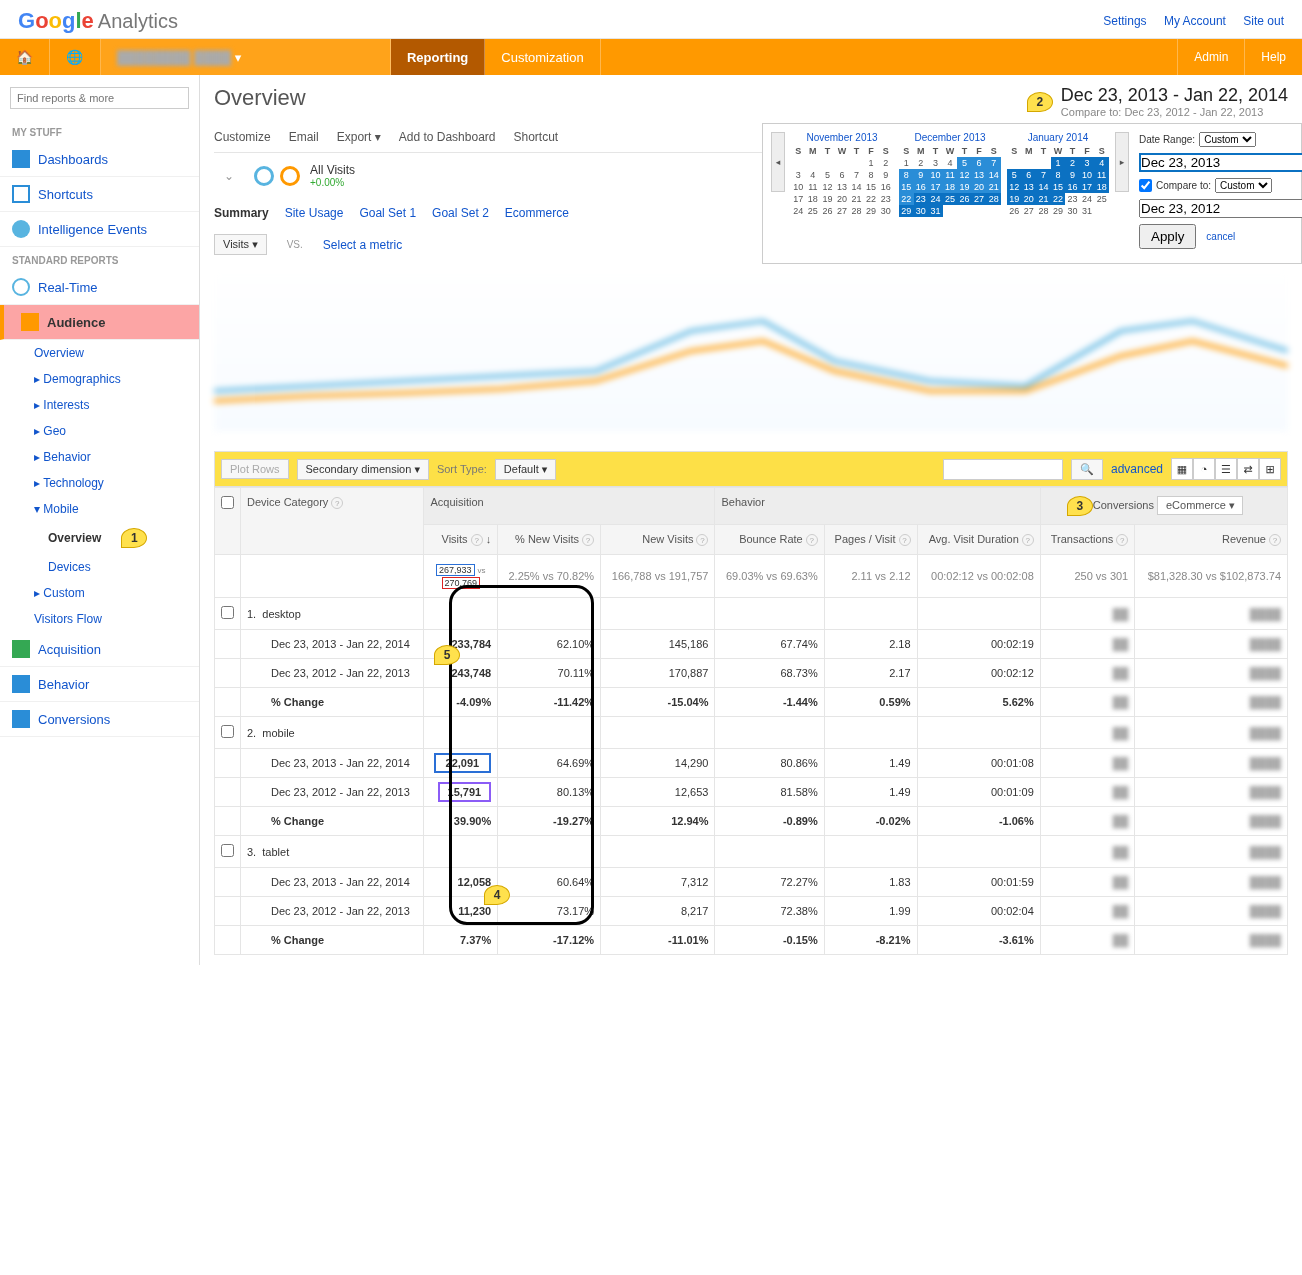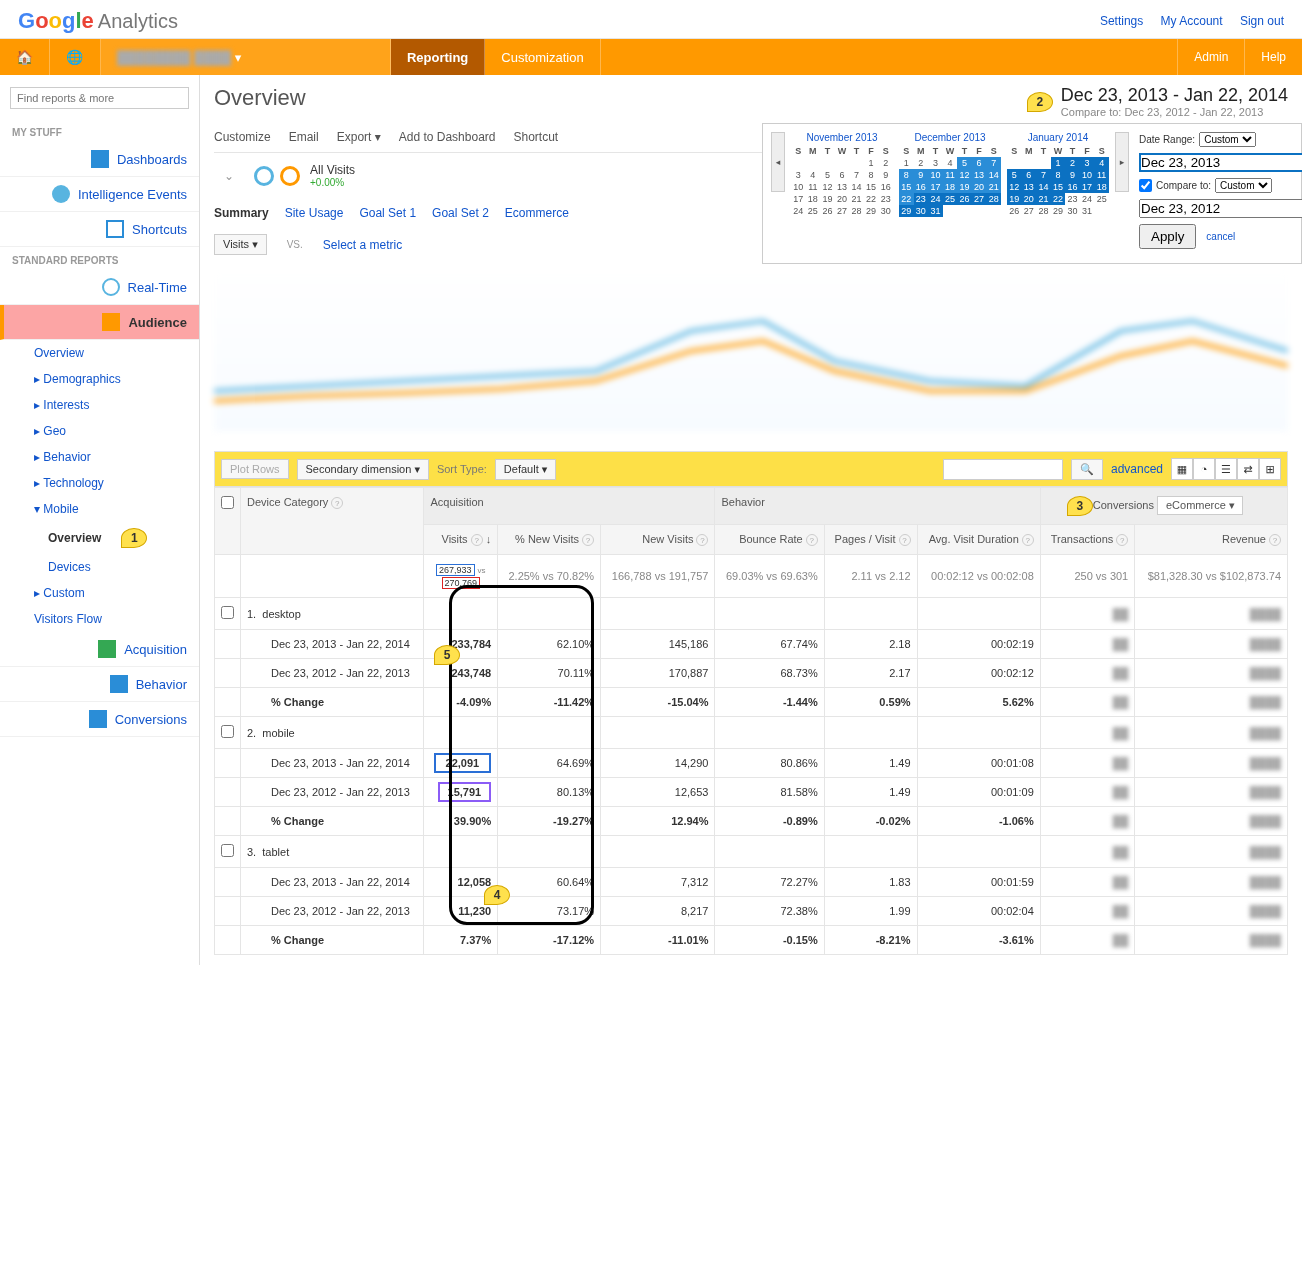--- a/index.html
+++ b/index.html
@@ -17,21 +17,21 @@
 .orange-bar .ob-item.globe::before { content: "🌐"; font-size: 14px; }
 .orange-bar .ob-item.account { flex: 0 0 290px; background: rgba(255,255,255,.1); }
 .orange-bar .ob-item.reporting { background: #b35900; font-weight: bold; }
 .orange-bar .ob-spacer { flex: 1; }
 .orange-bar .ob-right { display: flex; align-items: center; padding: 0 16px; border-left: 1px solid rgba(255,255,255,.3); cursor: pointer; }
 .main { display: flex; }
 .sidebar { width: 200px; border-right: 1px solid #ddd; padding-top: 8px; background: #fff; }
 .side-search { margin: 4px 10px 10px; }
 .side-search input { width: 100%; padding: 4px 6px; border: 1px solid #ccc; font-size: 11px; }
 .side-section { font-size: 10px; color: #999; padding: 8px 12px 4px; font-weight: bold; }
-.side-item { display: flex; align-items: center; padding: 8px 12px; cursor: pointer; border-bottom: 1px solid #f0f0f0; font-size: 13px; color: #1155cc; justify-content: flex-end; }
+.side-item { display: flex; align-items: center; padding: 8px 12px; cursor: pointer; border-bottom: 1px solid #f0f0f0; font-size: 13px; color: #1155cc; }
 .side-item .icon { width: 18px; height: 18px; margin-right: 8px; display: inline-block; }
 .side-item.audience { background: #fca5a5; border-left: 4px solid #ff9900; padding-left: 17px; font-weight: bold; color: #333; }
 .side-sub { padding: 6px 12px 6px 34px; font-size: 12px; color: #1155cc; cursor: pointer; }
 .side-sub.active { font-weight: bold; color: #333; display: flex; align-items: center; }
 .annot { background: #ffe14d; border: 1px solid #d4a700; border-radius: 50% 50% 50% 0; width: 26px; height: 20px; display: inline-flex; align-items: center; justify-content: center; font-weight: bold; font-size: 12px; color: #333; margin-left: 20px; }
 .content { flex: 1; padding: 10px 14px; position: relative; }
 .ov-head { display: flex; justify-content: space-between; align-items: flex-start; }
 .ov-title { font-size: 22px; color: #555; }
 .date-range { text-align: left; font-size: 14px; }
 .date-range .primary { font-size: 18px; color: #222; }
@@ -98,21 +98,21 @@
 </head>
 <body>
 
 <div class="header-top">
   <div class="logo">
     <span class="g1">G</span><span class="g2">o</span><span class="g3">o</span><span class="g4">g</span><span class="g5">l</span><span class="g6">e</span><span class="ana">Analytics</span>
   </div>
   <div class="top-links">
     <a>Settings</a>
     <a>My Account</a>
-    <a>Sign out</a>
+    <a>Site out</a>
   </div>
 </div>
 
 <div class="orange-bar">
   <div class="ob-item home"></div>
   <div class="ob-item globe"></div>
   <div class="ob-item account"><span class="blur">████████ ████</span> &nbsp;▾</div>
   <div class="ob-item reporting">Reporting</div>
   <div class="ob-item">Customization</div>
   <div class="ob-spacer"></div>
@@ -122,26 +122,26 @@
 
 <div class="main">
   <div class="sidebar">
     <div class="side-search"><input placeholder="Find reports &amp; more" style=""></div>
     <div class="side-section">MY STUFF</div>
     <div class="side-item">
         <span class="icon dash"></span>
         <span>Dashboards</span>
       </div>
     <div class="side-item">
+        <span class="icon shortcut"></span>
+        <span>Shortcuts</span>
+      </div>
+    <div class="side-item">
         <span class="icon bulb"></span>
         <span>Intelligence Events</span>
-      </div>
-    <div class="side-item">
-        <span class="icon shortcut"></span>
-        <span>Shortcuts</span>
       </div>
     <div class="side-section">STANDARD REPORTS</div>
     <div class="side-item">
         <span class="icon rt"></span>
         <span>Real-Time</span>
       </div>
     <div class="side-item audience">
         <span class="icon aud"></span>
         <span>Audience</span>
       </div>

